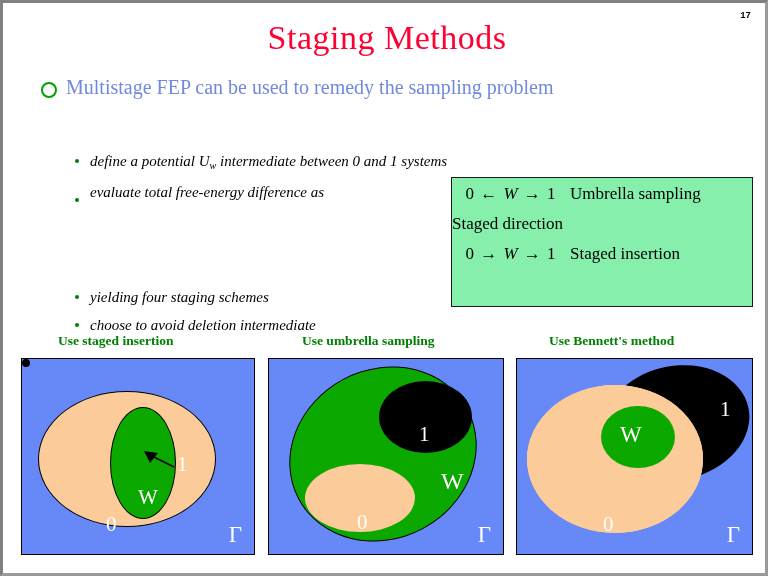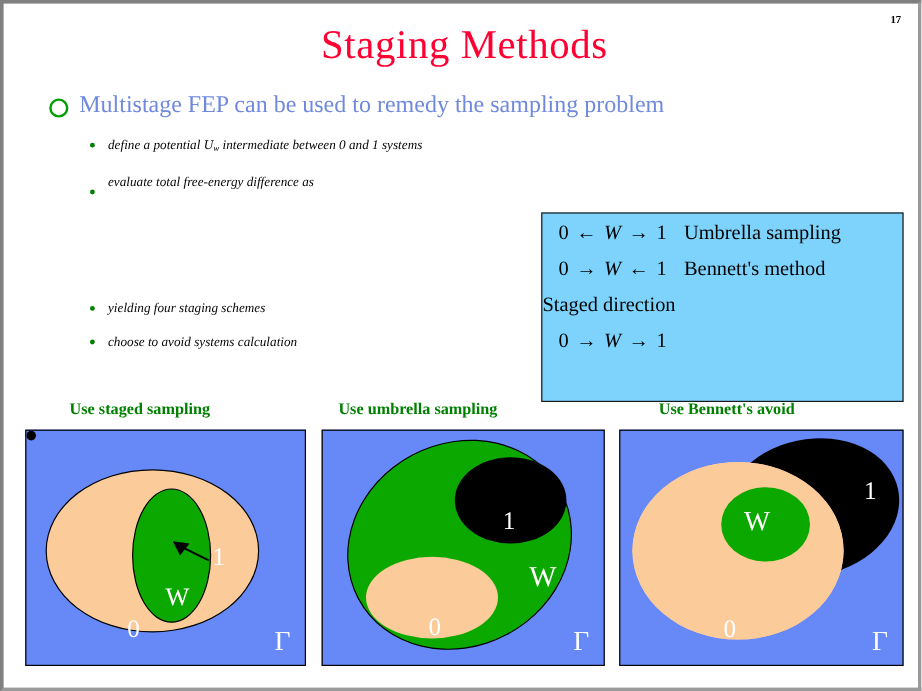--- a/index.html
+++ b/index.html
@@ -15,21 +15,21 @@
     box-sizing:border-box;
     border-top:3px solid #808080;
     border-left:3px solid #808080;
     border-right:3px solid #9a9a9a;
     border-bottom:3px solid #9a9a9a;
     background:#ffffff;
   }
   
   .page-num{
     position:absolute;top:8px;right:14px;
-    font-family:Liberation Serif, serif;
+    font-family:Liberation Mono, monospace;
     font-size:9px;font-weight:bold;color:#000;
   }
   
   .title{
     position:absolute;top:16px;left:0;width:768px;
     text-align:center;
     font-family:"Liberation Serif", serif;
     font-size:34px;color:#FF0033;
     letter-spacing:0.5px;
   }
@@ -50,41 +50,42 @@
     flex:0 0 auto;
   }
   .b1{top:72px;left:38px;}
   .b2{top:176px;left:38px;width:400px;}
   .bullet-l2{
     position:absolute;
     display:flex;align-items:flex-start;
     color:#000000;
     font-style:italic;
     font-family:"Liberation Serif", serif;
-    font-size:11px;line-height:20px;
+    font-size:15px;line-height:20px;
     white-space:nowrap;
+    margin-top:40px;
   }
   .dot{
     display:inline-block;
     width:4px;height:4px;background:#008000;border-radius:50%;
     margin-right:11px;margin-top:8px;flex:0 0 auto;
   }
   .s1{top:108px;left:72px;}
   .s2{top:139px;left:72px;align-items:flex-end;}
   .s3{top:244px;left:72px;text-align:right;}
   .s4{top:272px;left:72px;}
   sub{font-size:0.68em;vertical-align:-0.25em;}
   .eq{font-style:italic;padding-left:8px;letter-spacing:0.4px;}
   .eq .op{font-style:normal;padding:0 2px;}
   
   .schemes{
     position:absolute;left:448px;top:174px;
-    width:302px;height:158px;
+    width:302px;height:130px;
     box-sizing:border-box;
-    background:#7dd3fc;
+    background:#86efac;
     border:1.5px solid #1a1a1a;
     padding:6px 0 0 0;
   }
   .scheme-row{
     display:flex;align-items:baseline;
     height:30px;
     font-family:"Liberation Serif", serif;
     font-size:17px;color:#000;
   }
   .scheme-arrows{
@@ -94,21 +95,21 @@
   .scheme-arrows .w{font-style:italic;}
   .scheme-name{flex:1;}
   
   .cap{
     position:absolute;
     font-family:"Liberation Serif", serif;
     font-size:13.5px;font-weight:bold;color:#008000;
     white-space:nowrap;
   }
   .cap1{top:330px;left:55px;}
-  .cap2{top:330px;left:279px;}
+  .cap2{top:330px;left:299px;}
   .cap3{top:330px;left:546px;}
   
   .panel{
     position:absolute;top:355px;height:197px;
     background:#6689F7;
     border:1px solid #000;
     box-sizing:border-box;
     overflow:hidden;
   }
   .p1{left:18px;width:234px;}
@@ -175,43 +176,40 @@
   </div>
 
 
   <div class="bullet-l2 s3">
     <span class="dot"></span>
     <span>yielding four staging schemes</span>
   </div>
 
   <div class="bullet-l2 s4">
     <span class="dot"></span>
-    <span>choose to avoid systems calculation</span>
+    <span>choose to avoid deletion intermediate</span>
   </div>
 
   <div class="schemes">
     <div class="scheme-row">
       <span class="scheme-arrows"><span>0</span>&nbsp;<span>←</span>&nbsp;<span class="w">W</span>&nbsp;<span>→</span>&nbsp;<span>1</span></span>
       <span class="scheme-name">Umbrella sampling</span>
     </div>
     <div class="scheme-row">
-      <span class="scheme-arrows"><span>0</span>&nbsp;<span>→</span>&nbsp;<span class="w">W</span>&nbsp;<span>←</span>&nbsp;<span>1</span></span>
-      <span class="scheme-name">Bennett's method</span>
-    </div>
-    <div class="scheme-row">
       <span class="scheme-name">Staged direction</span>
     </div>
     <div class="scheme-row">
       <span class="scheme-arrows"><span>0</span>&nbsp;<span>→</span>&nbsp;<span class="w">W</span>&nbsp;<span>→</span>&nbsp;<span>1</span></span>
+      <span class="scheme-name">Staged insertion</span>
     </div>
   </div>
 
-  <div class="cap cap1">Use staged sampling</div>
+  <div class="cap cap1">Use staged insertion</div>
   <div class="cap cap2">Use umbrella sampling</div>
-  <div class="cap cap3">Use Bennett's avoid</div>
+  <div class="cap cap3">Use Bennett's method</div>
 
   <div class="panel p1">
     <div class="shape p1-zero"></div>
     <div class="shape p1-w"></div>
     <div class="p1-dot"></div>
     <svg width="234" height="197" style="position:absolute;left:0;top:0;">
       <line x1="152" y1="108" x2="126" y2="95" stroke="#000" stroke-width="1.6"></line>
       <polygon points="122,92 136,94 128,104" fill="#000"></polygon>
     </svg>
     <div class="lbl" style="left:155px;top:95px;">1</div>

